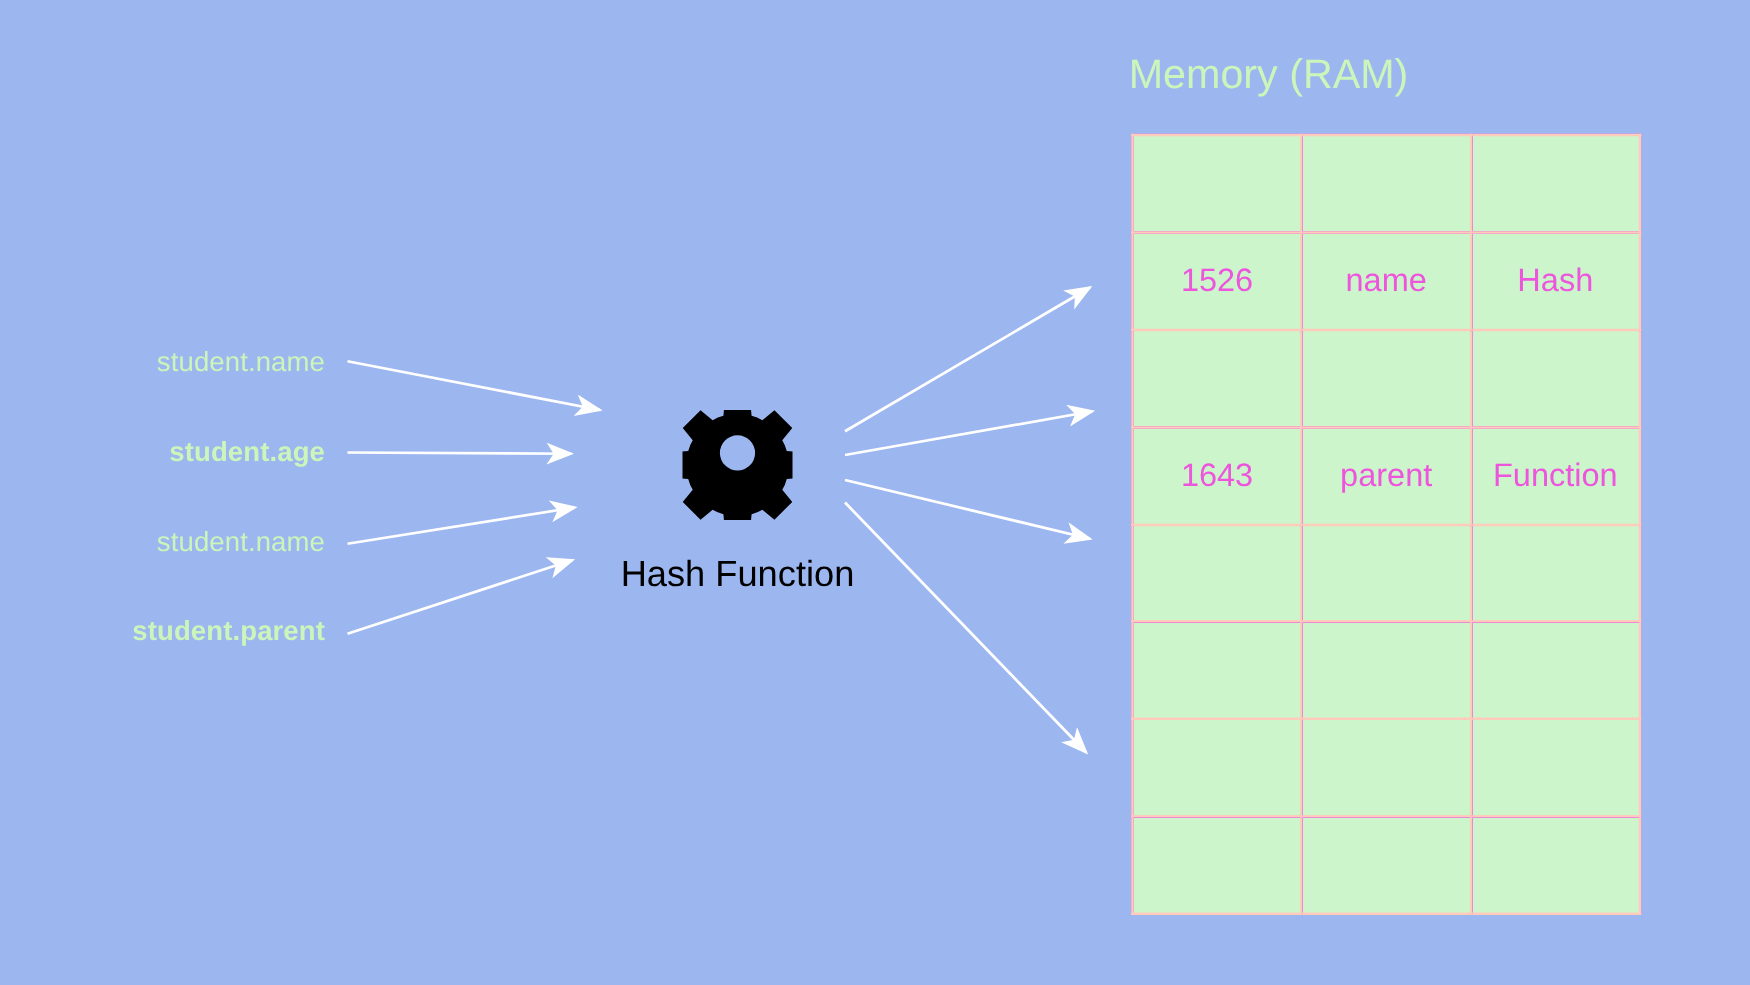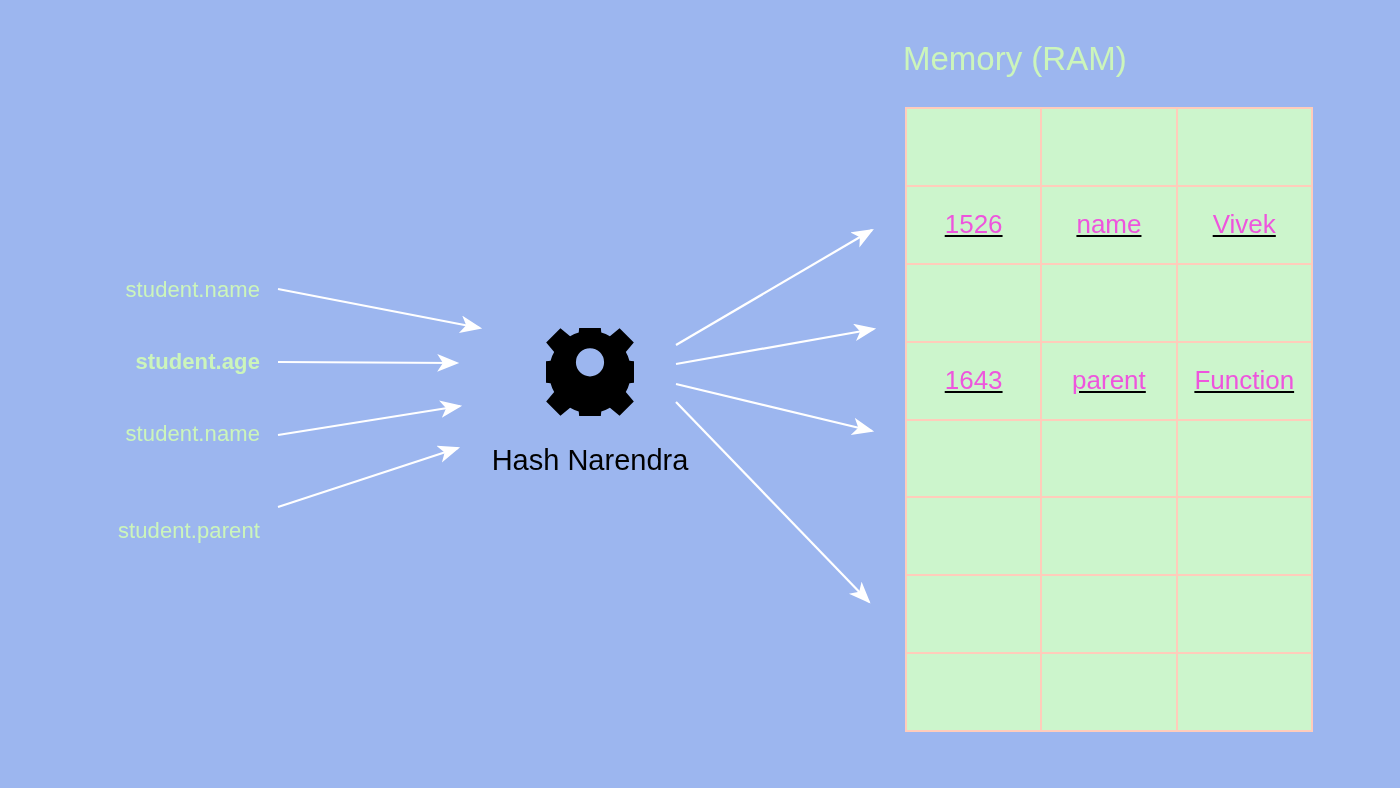--- a/index.html
+++ b/index.html
@@ -22,21 +22,21 @@
     color: #ccf5bb;
     font-size: 22px;
     line-height: 1;
     white-space: nowrap;
     text-align: right;
     letter-spacing: 0.1px;
   }
   #in-0 { top: 279px; }
   #in-1 { top: 351px; font-weight: bold; }
   #in-2 { top: 423px; }
-  #in-3 { top: 520px; }
+  #in-3 { top: 494px; font-weight: bold; }
 
   
   #gear-wrap {
     position: absolute;
     left: 546px;
     top: 328px;
     width: 88px;
     height: 88px;
   }
   #gear-wrap svg { display: block; width: 88px; height: 88px; }
@@ -68,21 +68,20 @@
   
   #memory-table {
     position: absolute;
     left: 905px;
     top: 107px;
     width: 400px;
     height: 625px;
     border-collapse: collapse;
     background: #d946ef;
     table-layout: fixed;
-    text-decoration: underline;
   }
   #memory-table td {
     border: 2px solid #ffccbb;
     background: #ccf5cc;
     color: #ee55dd;
     font-size: 26px;
     text-align: center;
     vertical-align: middle;
     height: 62.5px;
     width: 133.3px;
@@ -148,35 +147,35 @@
         A 35 35 0 0 1 37.2 16.2
         Z
         M 50 34
         A 16 16 0 1 0 50 66
         A 16 16 0 1 0 50 34
         Z
       " transform="translate(0,-11) scale(1,1)"></path>
     </svg>
   </div>
 
-  <div id="hash-label">Hash Narendra</div>
+  <div id="hash-label">Hash Function</div>
 
   <div id="memory-title">Memory (RAM)</div>
 
   <table id="memory-table">
     <tbody>
         <tr>
           <td></td>
           <td></td>
           <td></td>
         </tr>
         <tr>
           <td>1526</td>
           <td>name</td>
-          <td>Vivek</td>
+          <td>Hash</td>
         </tr>
         <tr>
           <td></td>
           <td></td>
           <td></td>
         </tr>
         <tr>
           <td>1643</td>
           <td>parent</td>
           <td>Function</td>

